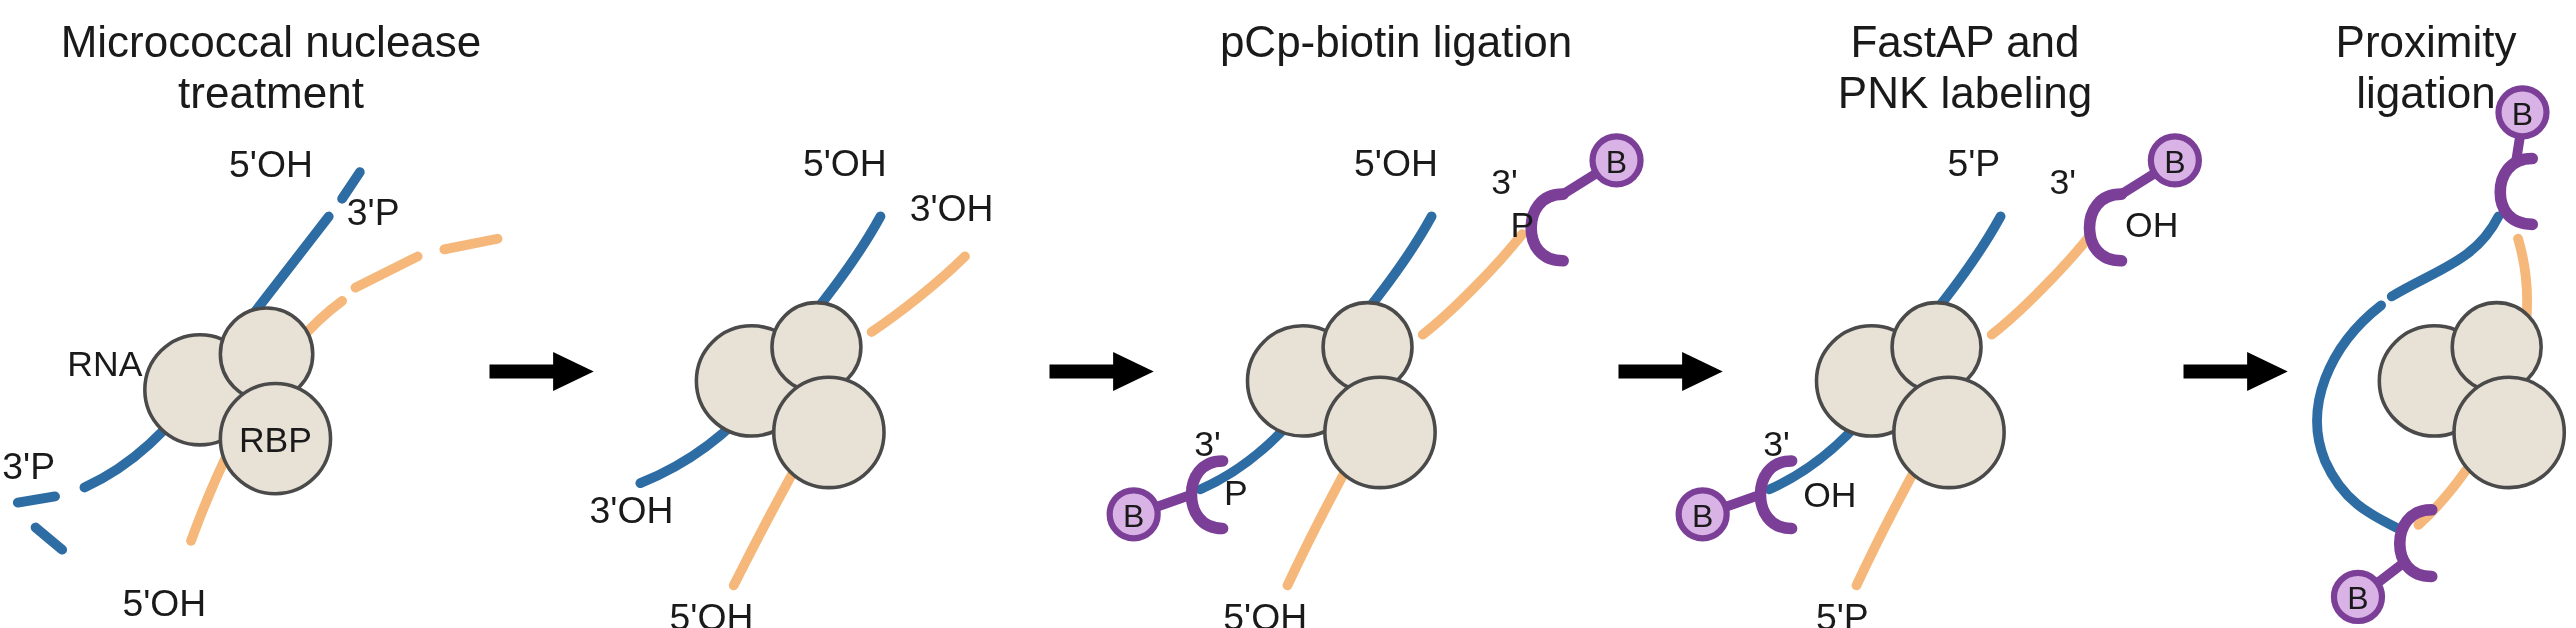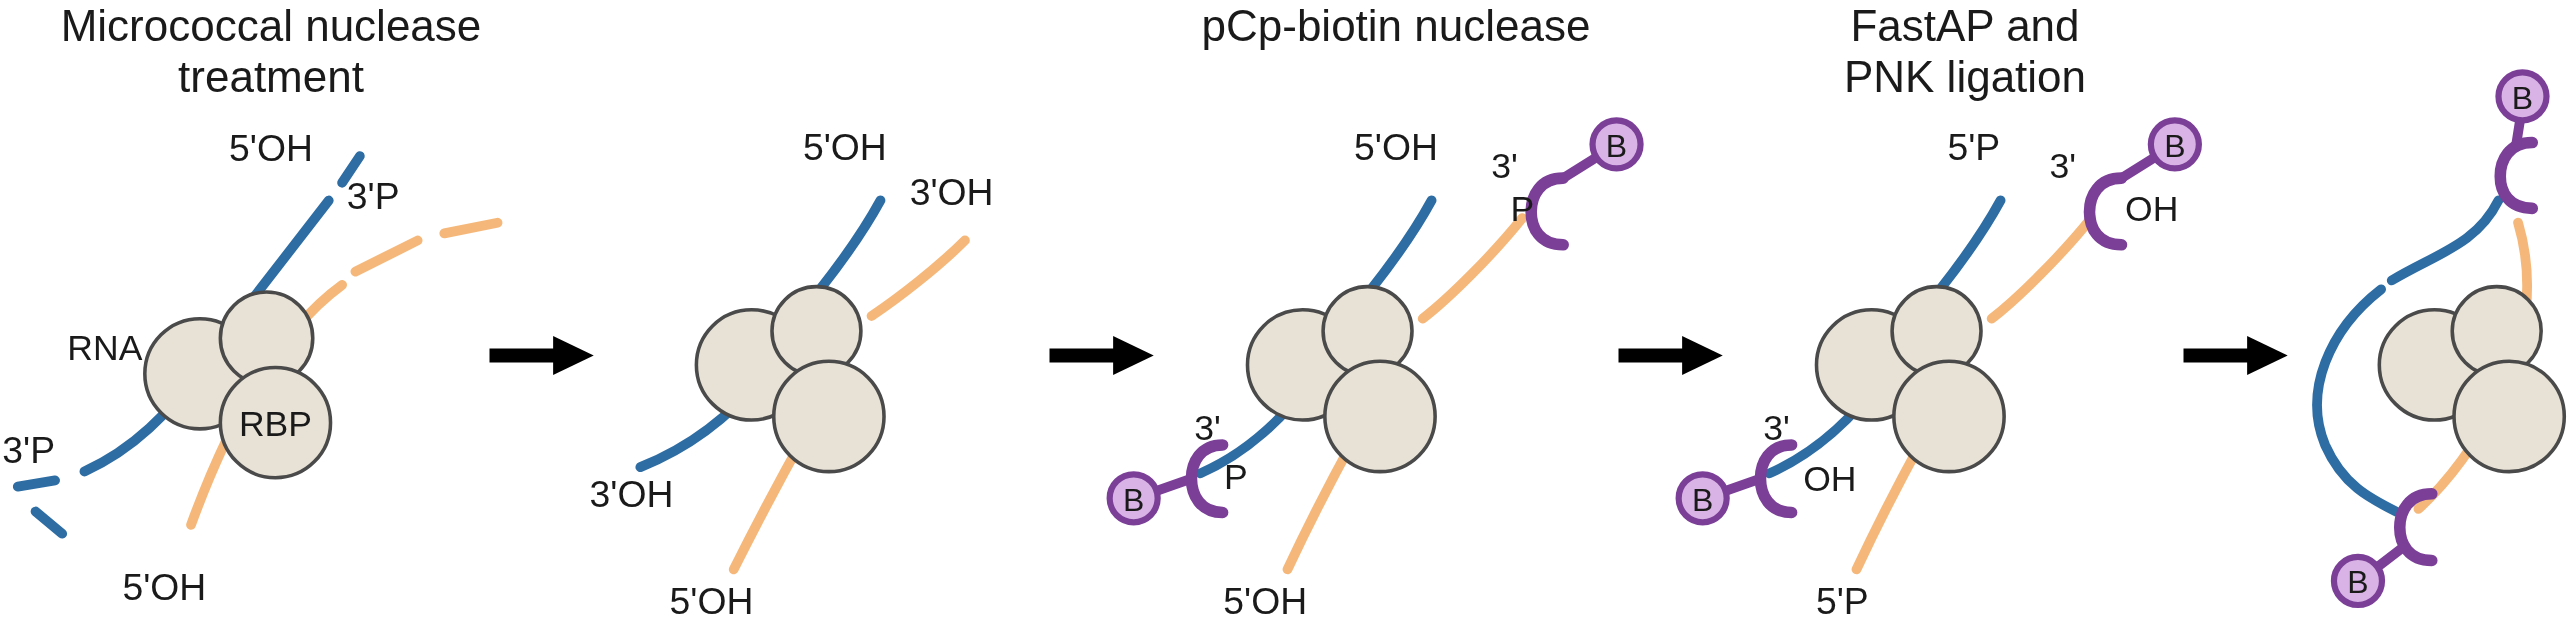--- a/index.html
+++ b/index.html
@@ -10,20 +10,21 @@
   body {
     width: 2576px;
     height: 629px;
     font-family: "Liberation Sans", sans-serif;
     overflow: hidden;
   }
   #diagram {
     position: relative;
     width: 2576px;
     height: 462px;
+    margin-top: 16px;
   }
   .panel {
     position: absolute;
     top: 0;
     height: 629px;
   }
   .panel-title {
     position: absolute;
     top: 0;
     left: 0;
@@ -119,21 +120,21 @@
   </div>
 
   <div class="arrow" style="left:1049px;">
     <svg viewBox="0 0 120 60" width="107" height="53">
       <path d="M 0 30 L 80 30" stroke="#000" stroke-width="16" fill="none"></path>
       <path d="M 72 8 L 118 30 L 72 52 Z" fill="#000"></path>
     </svg>
   </div>
 
   <div class="panel" style="left:1138px; width:516px;">
-    <div class="panel-title">pCp-biotin nuclease</div>
+    <div class="panel-title">pCp-biotin ligation</div>
     <div class="panel-art">
       <svg viewBox="0 0 580 587" width="516" height="522">
 
         <path d="M 330 105 C 300 160 255 215 225 250" stroke="#2e6da4" stroke-width="11" fill="none" stroke-linecap="round"></path>
         <path d="M 200 300 C 165 350 120 390 70 412" stroke="#2e6da4" stroke-width="11" fill="none" stroke-linecap="round"></path>
 
         <path d="M 432 125 C 400 165 350 215 320 238" stroke="#f5b87a" stroke-width="11" fill="none" stroke-linecap="round"></path>
         <path d="M 290 290 C 255 350 210 430 168 520" stroke="#f5b87a" stroke-width="11" fill="none" stroke-linecap="round"></path>
 
         <circle cx="185" cy="290" r="62" fill="#e8e2d6" stroke="#4a4a4a" stroke-width="4"></circle>
@@ -162,21 +163,21 @@
 
   <div class="arrow" style="left:1618px;">
     <svg viewBox="0 0 120 60" width="107" height="53">
       <path d="M 0 30 L 80 30" stroke="#000" stroke-width="16" fill="none"></path>
       <path d="M 72 8 L 118 30 L 72 52 Z" fill="#000"></path>
     </svg>
   </div>
 
   <div class="panel" style="left:1707px; width:516px;">
     <div class="panel-title">FastAP and
-PNK ligation</div>
+PNK labeling</div>
     <div class="panel-art">
       <svg viewBox="0 0 580 587" width="516" height="522">
 
         <path d="M 330 105 C 300 160 255 215 225 250" stroke="#2e6da4" stroke-width="11" fill="none" stroke-linecap="round"></path>
         <path d="M 200 300 C 165 350 120 390 70 412" stroke="#2e6da4" stroke-width="11" fill="none" stroke-linecap="round"></path>
 
         <path d="M 432 125 C 400 165 350 215 320 238" stroke="#f5b87a" stroke-width="11" fill="none" stroke-linecap="round"></path>
         <path d="M 290 290 C 255 350 210 430 168 520" stroke="#f5b87a" stroke-width="11" fill="none" stroke-linecap="round"></path>
 
         <circle cx="185" cy="290" r="62" fill="#e8e2d6" stroke="#4a4a4a" stroke-width="4"></circle>
@@ -204,20 +205,21 @@
   </div>
 
   <div class="arrow" style="left:2183px;">
     <svg viewBox="0 0 120 60" width="107" height="53">
       <path d="M 0 30 L 80 30" stroke="#000" stroke-width="16" fill="none"></path>
       <path d="M 72 8 L 118 30 L 72 52 Z" fill="#000"></path>
     </svg>
   </div>
 
   <div class="panel" style="left:2276px; width:300px;">
+    <div class="panel-title">Proximity ligation</div>
     <div class="panel-art">
       <svg viewBox="0 0 337 587" width="300" height="522">
 
         <path d="M 250 105 C 225 155 180 165 130 195" stroke="#2e6da4" stroke-width="11" fill="none" stroke-linecap="round"></path>
         <path d="M 118 205 C 60 250 30 320 55 380 C 75 425 105 440 135 455" stroke="#2e6da4" stroke-width="11" fill="none" stroke-linecap="round"></path>
 
         <path d="M 272 130 C 290 190 285 265 250 330 C 225 378 195 420 160 452" stroke="#f5b87a" stroke-width="11" fill="none" stroke-linecap="round"></path>
         <path d="M 218 225 C 205 250 190 275 175 292" stroke="#f5b87a" stroke-width="11" fill="none" stroke-linecap="round"></path>
 
         <circle cx="178" cy="290" r="62" fill="#e8e2d6" stroke="#4a4a4a" stroke-width="4"></circle>

